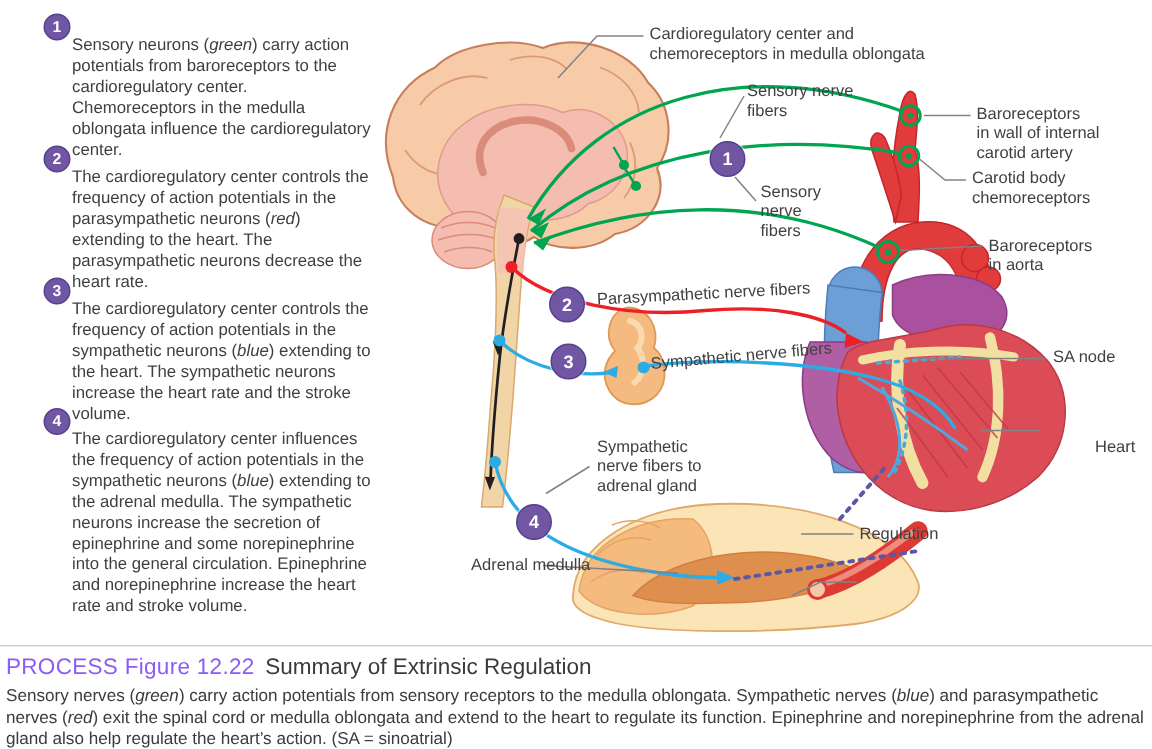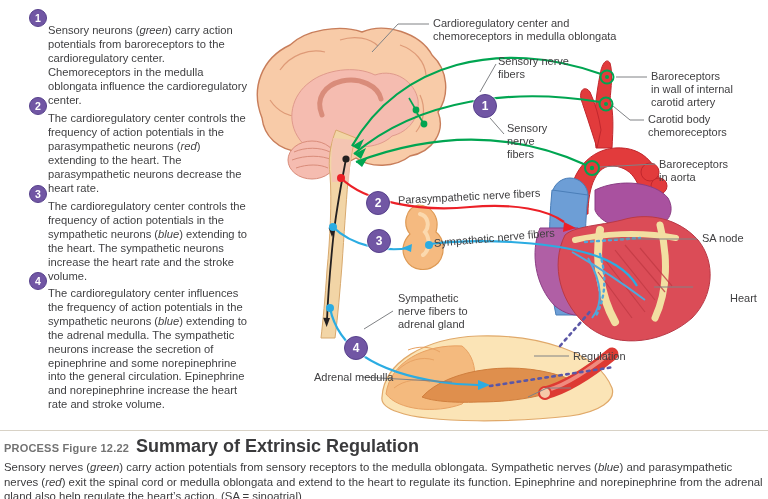--- a/index.html
+++ b/index.html
@@ -36,22 +36,22 @@
   }
   .tilt3{transform:rotate(-3deg);transform-origin:left center;}
   .tilt5{transform:rotate(-5deg);transform-origin:left center;}
 
   
   .caption{
     position:absolute;left:0;top:430px;width:768px;height:69px;background:#fff;
     border-top:1px solid #D8D2C6;box-sizing:border-box;padding:5px 4px 0 4px;
   }
   .caption-heading{white-space:nowrap;}
-  .process-label{color:#737373;font-weight:bold;font-size:11px;letter-spacing:.2px;}
-  .caption-title{color:#3A3A3C;font-weight:bold;font-size:18px;margin-left:7px;}
+  .process-label{color:#8b5cf6;font-weight:normal;font-size:15px;letter-spacing:.2px;}
+  .caption-title{color:#3A3A3C;font-weight:normal;font-size:15px;margin-left:7px;}
   .caption-body{
     margin-top:3px;width:762px;font-size:11.4px;line-height:14.6px;color:#3B3B3D;
   }
   .caption-body em{font-style:italic;}
 </style>
 </head>
 <body>
 
 <div class="page">
 

